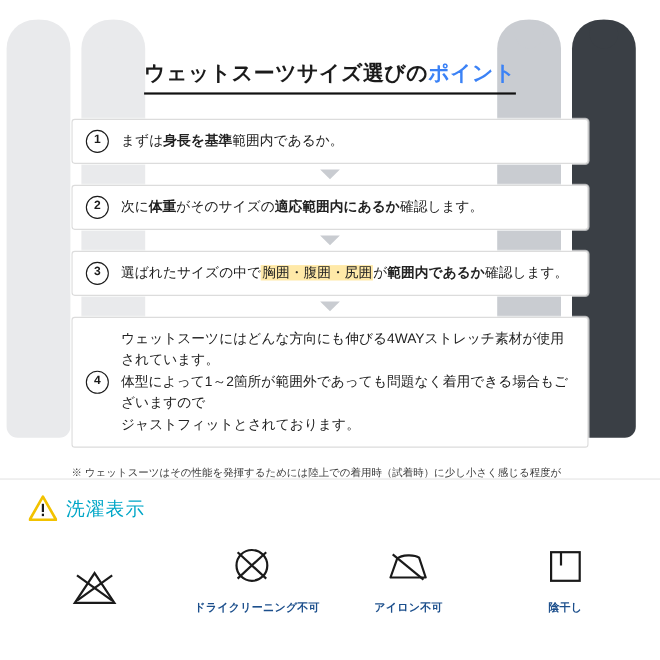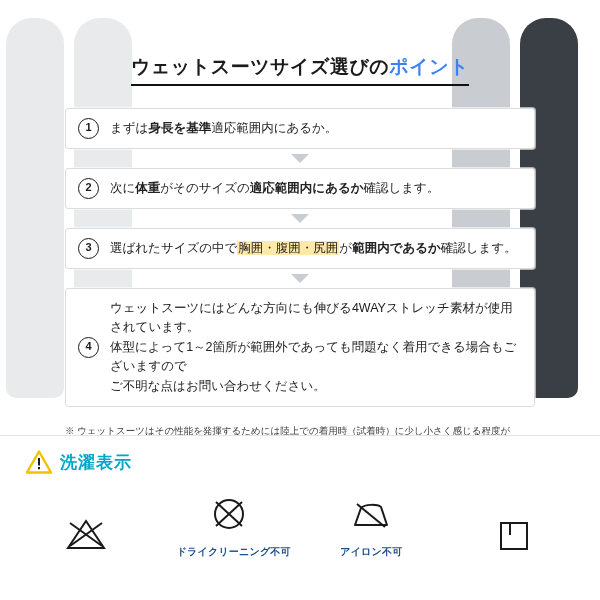--- a/index.html
+++ b/index.html
@@ -150,21 +150,21 @@
   }
   .care-head {
     display: flex;
     align-items: center;
     gap: 8px;
     padding-left: 4px;
   }
   .warn-icon { width: 26px; height: 24px; display: block; }
   .care-title {
     font-size: 17px;
-    font-weight: bold;
+    font-weight: normal;
     color: #00a6c7;
     letter-spacing: 1px;
   }
   .symbols {
     display: flex;
     justify-content: space-between;
     align-items: flex-end;
     margin: 16px 12px 0;
   }
   .sym {
@@ -204,21 +204,21 @@
       <div class="title">
         <span>ウェットスーツサイズ選びの</span><span class="accent">ポイント</span>
       </div>
     </div>
 
     <div class="steps">
 
       <div class="step">
         <div class="num">1</div>
         <div class="step-text">
-          <span>まずは</span><b>身長を基準</b><span>適応範囲内にあるか。</span>
+          <span>まずは</span><b>身長を基準</b><span>範囲内であるか。</span>
         </div>
       </div>
 
       <div class="arrow"></div>
 
       <div class="step">
         <div class="num">2</div>
         <div class="step-text">
           <span>次に</span><b>体重</b><span>がそのサイズの</span><b>適応範囲内にあるか</b><span>確認します。</span>
         </div>
@@ -233,21 +233,21 @@
         </div>
       </div>
 
       <div class="arrow"></div>
 
       <div class="step tall">
         <div class="num">4</div>
         <div class="step-text">
           <div>ウェットスーツにはどんな方向にも伸びる4WAYストレッチ素材が使用されています。</div>
           <div>体型によって1～2箇所が範囲外であっても問題なく着用できる場合もございますので</div>
-          <div>ご不明な点はお問い合わせください。</div>
+          <div>ジャストフィットとされております。</div>
         </div>
       </div>
 
     </div>
 
     <div class="notes">
       <div class="note">
         <div>※ ウェットスーツはその性能を発揮するためには陸上での着用時（試着時）に少し小さく感じる程度が</div>
         <div class="indent">ジャストフィットとされております。(水中に入った際に緩くなります。)</div>
       </div>
@@ -304,18 +304,19 @@
         <div class="sym-label">アイロン不可</div>
       </div>
 
       <div class="sym">
         <div class="sym-glyph">
           <svg width="48" height="40" viewBox="0 0 48 40">
             <rect x="11" y="8" width="26" height="26" fill="none" stroke="#1a1a1a" stroke-width="2"></rect>
             <line x1="20" y1="8" x2="20" y2="20" stroke="#1a1a1a" stroke-width="2"></line>
           </svg>
         </div>
+        <div class="sym-label">陰干し</div>
       </div>
 
     </div>
   </div>
 
 </div>
 
 </body></html>

